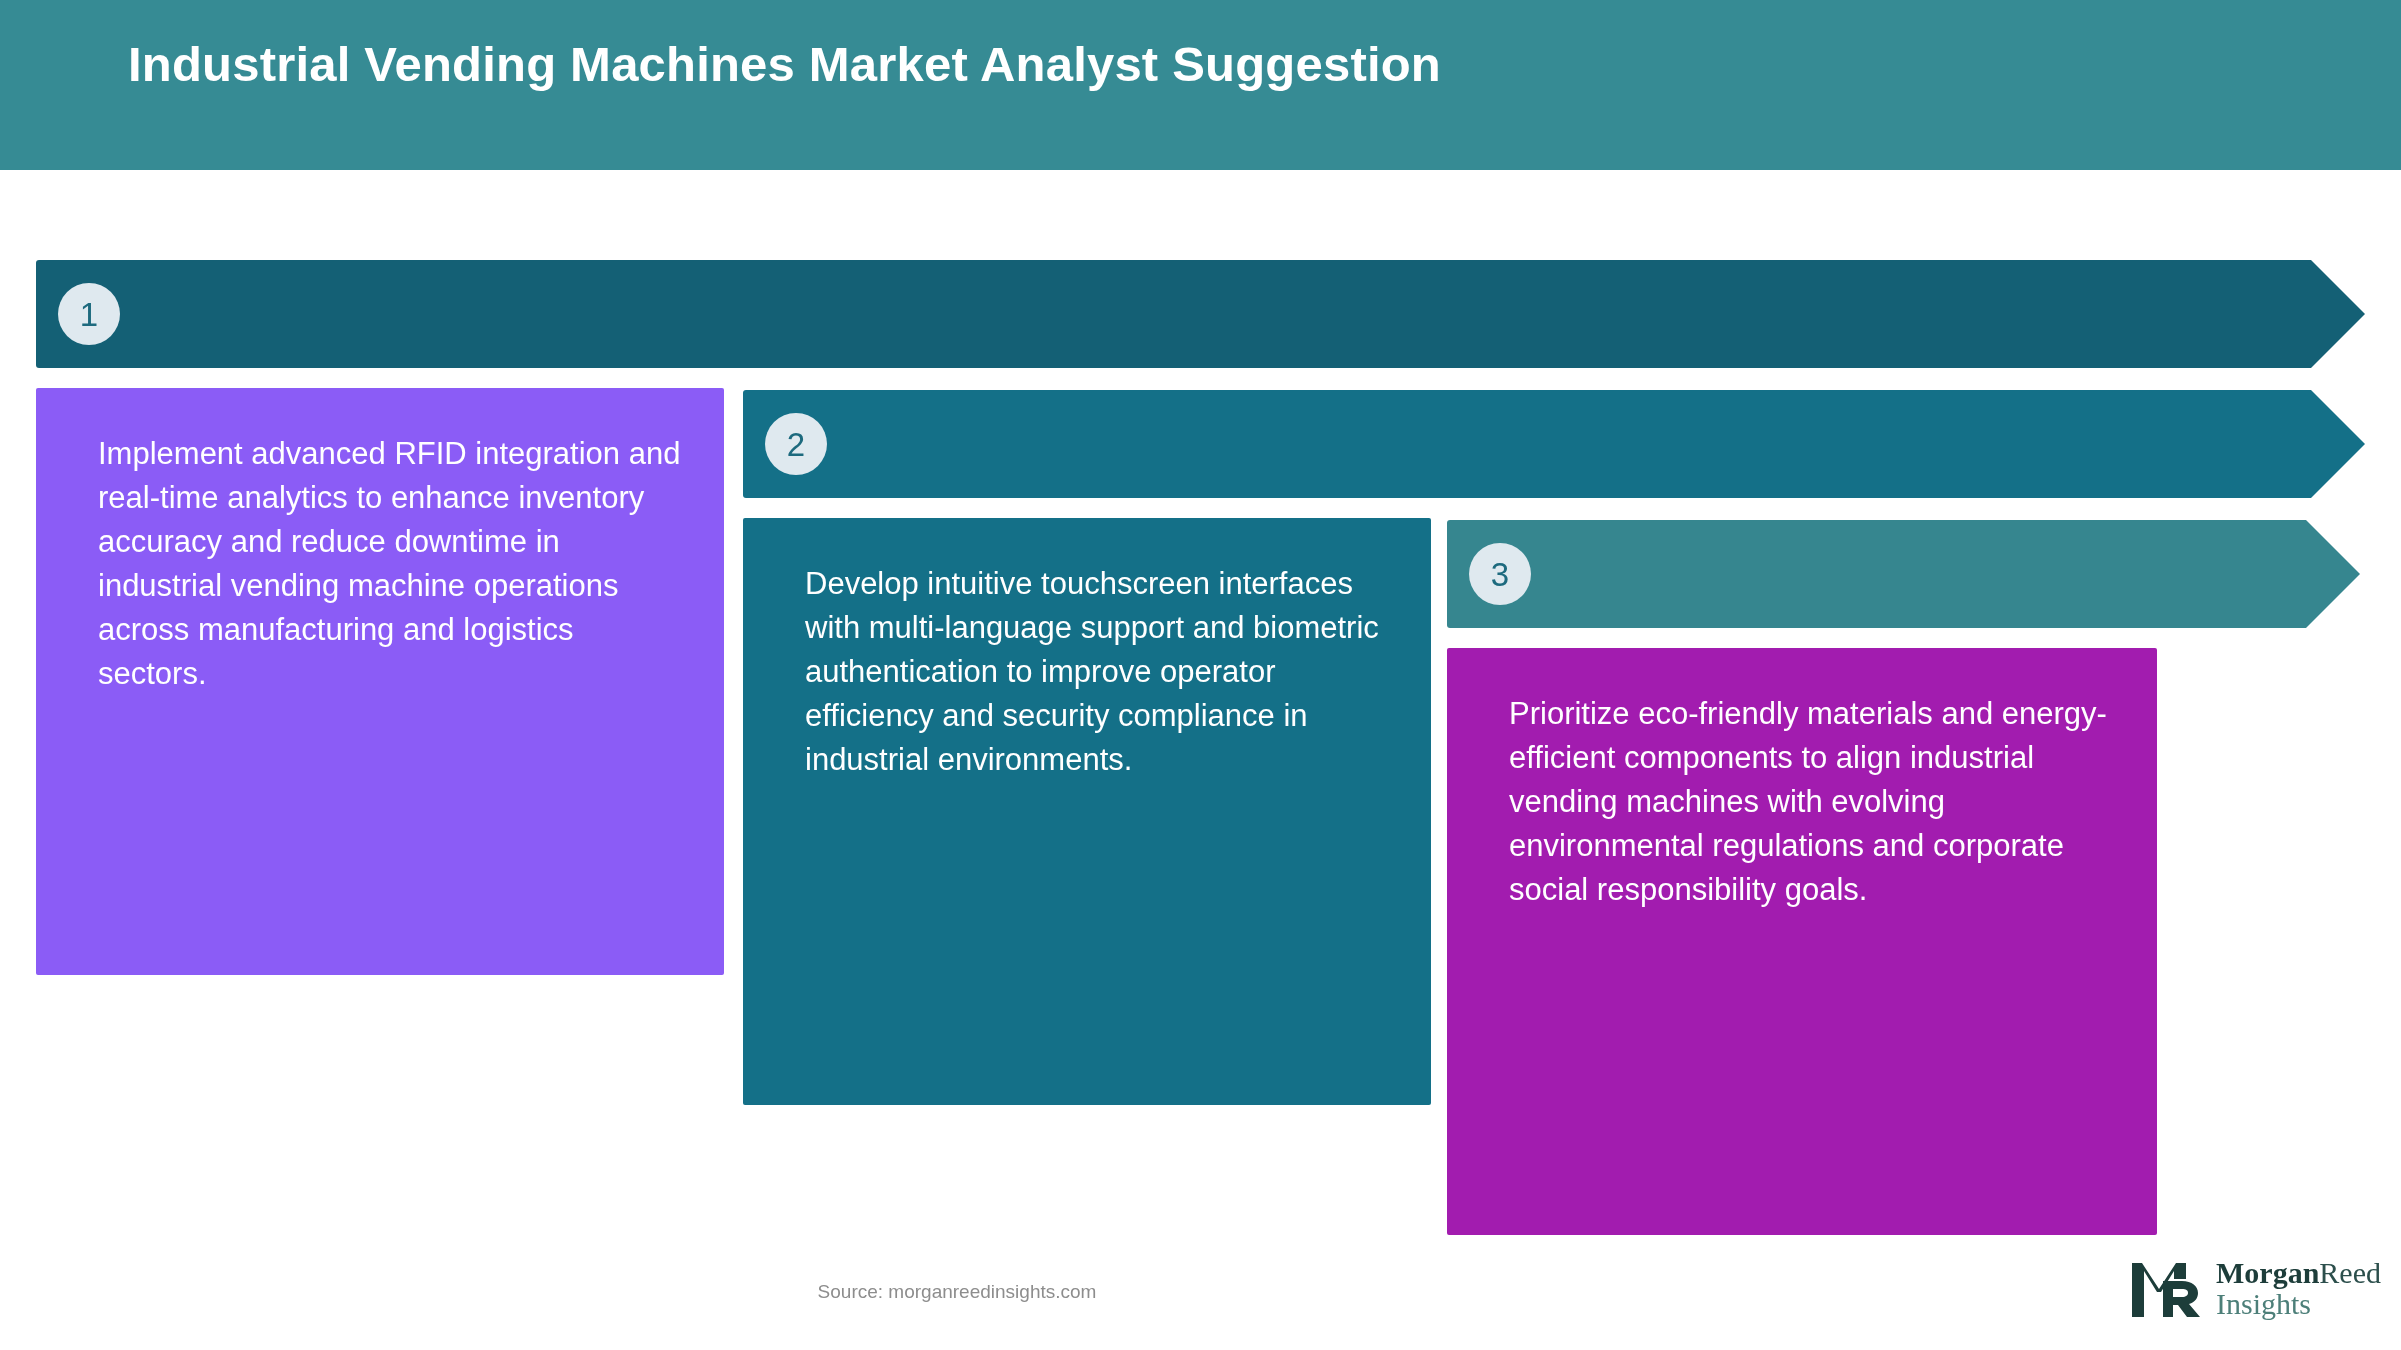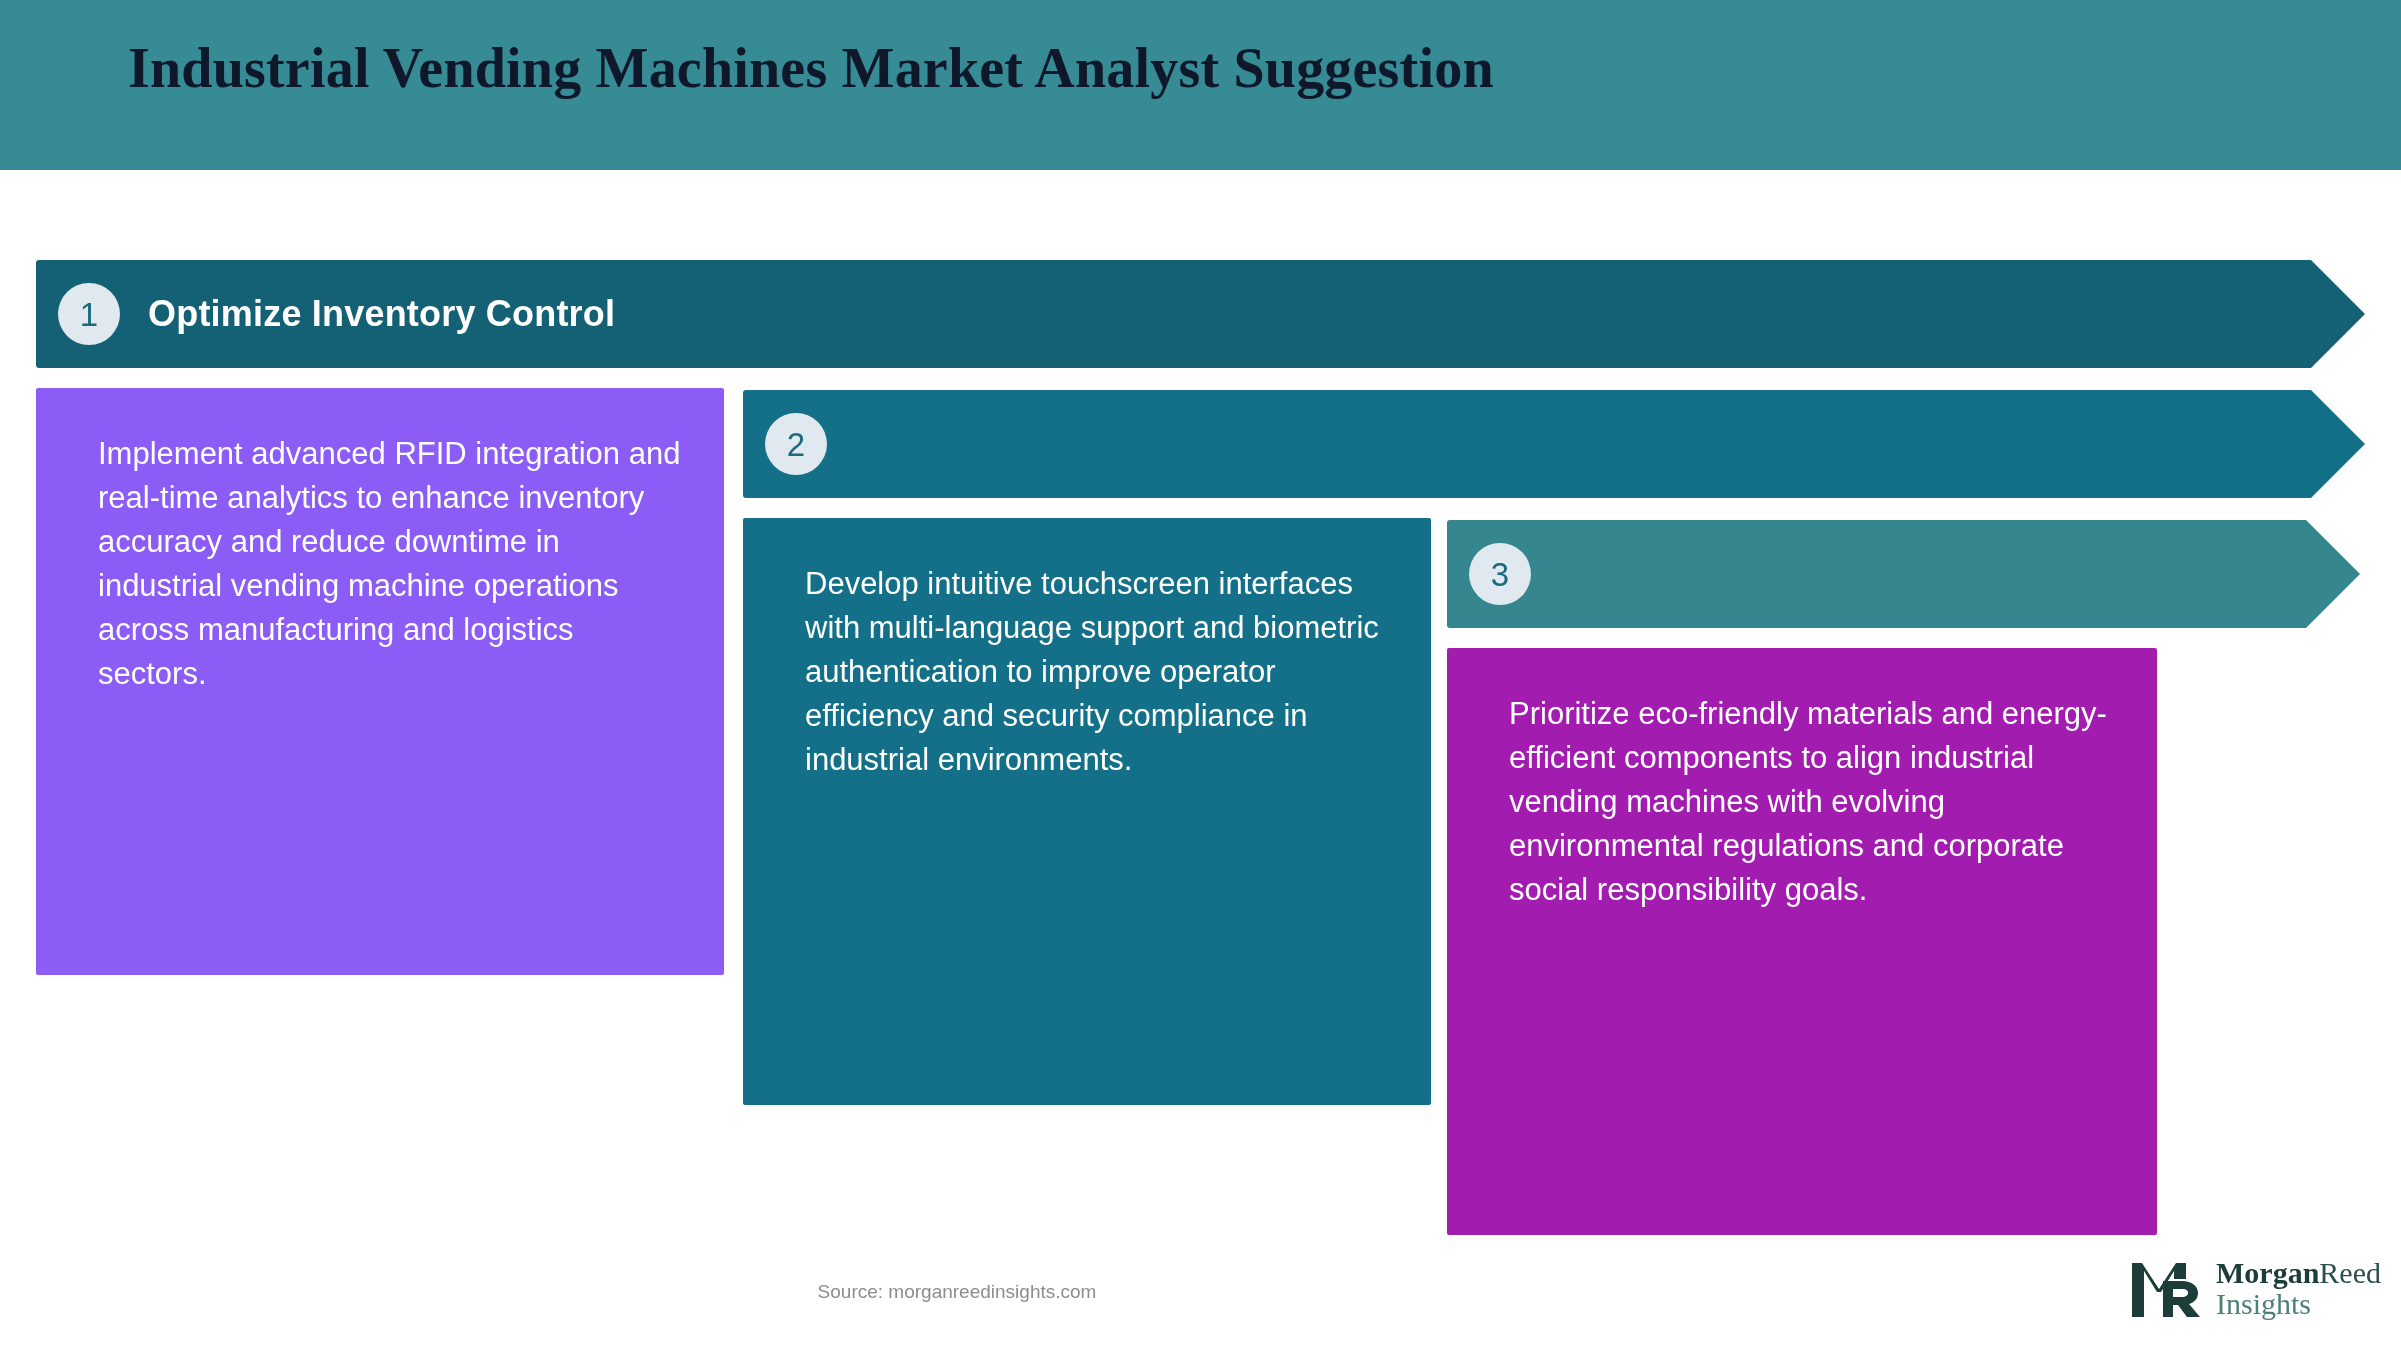--- a/index.html
+++ b/index.html
@@ -22,26 +22,25 @@
     left: 0;
     top: 0;
     width: 2401px;
     height: 170px;
     background: #368b94;
   }
   .header-title {
     position: absolute;
     left: 128px;
     top: 36px;
-    font-size: 56px;
+    font-size: 49px;
     font-weight: bold;
-    color: #0f172a;
+    color: #ffffff;
     letter-spacing: 0.2px;
     white-space: nowrap;
-    font-family: Liberation Serif, serif;
   }
 
   
   .stage {
     position: absolute;
     left: 0;
     top: 170px;
     width: 2401px;
     height: 1100px;
   }
@@ -167,21 +166,20 @@
 
   <div class="step" style="left:36px; top:90px; width:2365px;">
     <div class="band" style="width:2329px;">
       <div class="band-body" style="width:2240px; background:#146075;"></div>
       <div class="band-head" style="left:2221px;">
         <svg viewBox="0 0 108 216" preserveAspectRatio="none" aria-hidden="true">
           <polygon points="0,54 54,54 108,108 54,162 0,162" fill="#146075"></polygon>
         </svg>
       </div>
       <div class="badge" style="left:22px;">1</div>
-      <div class="band-title" style="left:112px;">Optimize Inventory Control</div>
     </div>
     <div class="panel" style="left:0px; top:128px; width:688px; height:587px; background:#8b5cf6;">
       <div class="panel-text">Implement advanced RFID integration and real-time analytics to enhance inventory accuracy and reduce downtime in industrial vending machine operations across manufacturing and logistics sectors.</div>
     </div>
   </div>
 
   <div class="step" style="left:743px; top:220px; width:1658px;">
     <div class="band" style="width:1658px;">
       <div class="band-body" style="width:1533px; background:#147088;"></div>
       <div class="band-head" style="left:1514px;">

